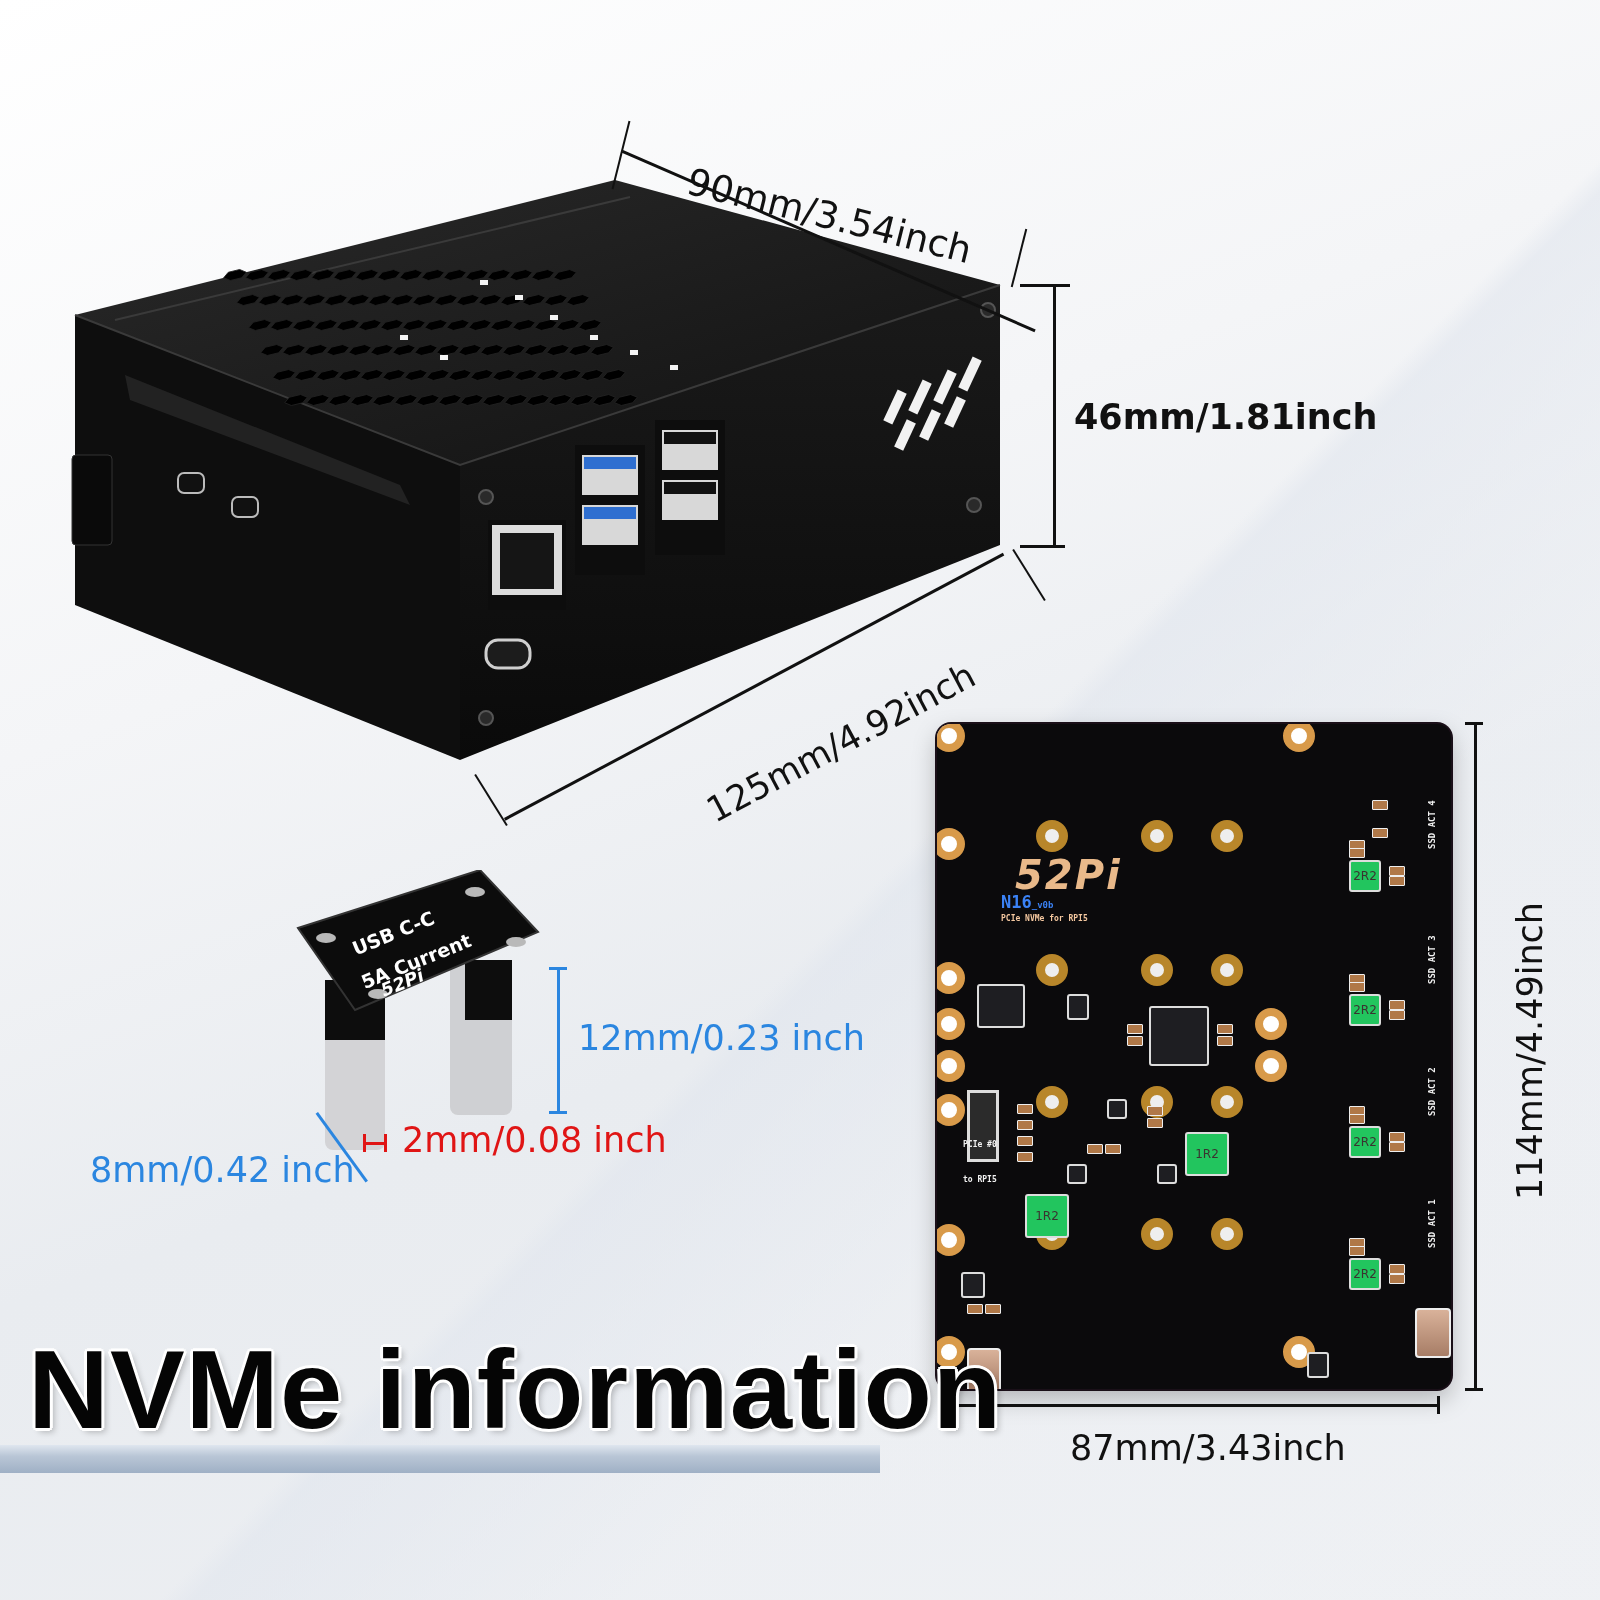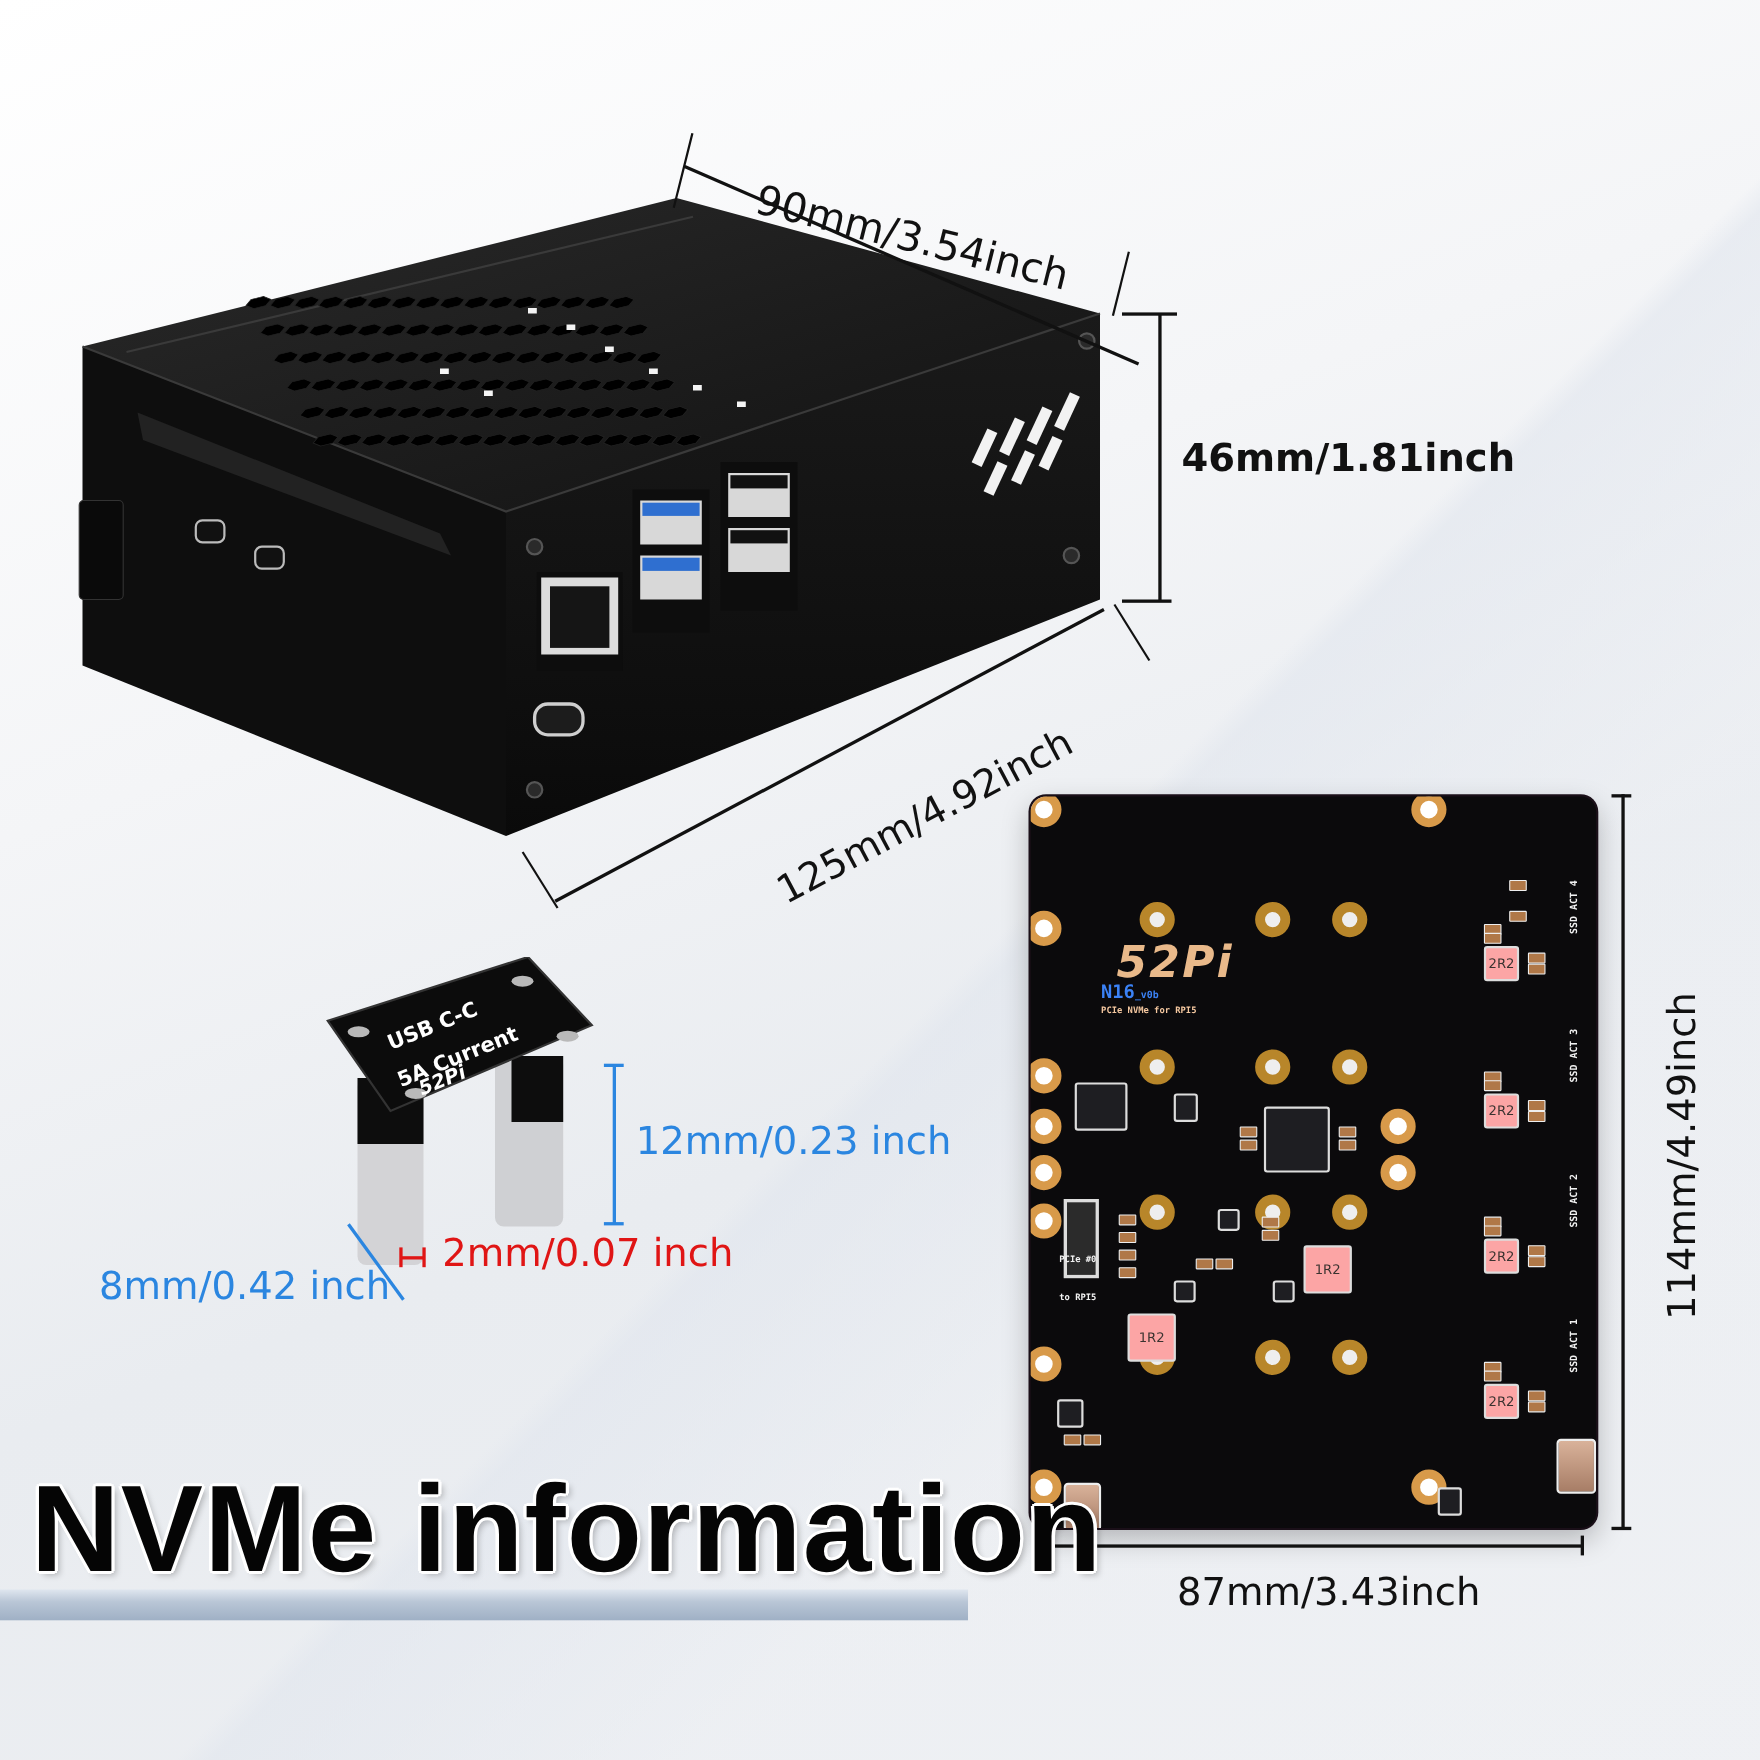--- a/index.html
+++ b/index.html
@@ -36,21 +36,21 @@
     position:absolute; width:32px; height:32px; border-radius:50%;
     background:#eee; border:9px solid #b8862a; box-sizing:border-box;
   }
   .pcb-brand {
     position:absolute; font-family:"DejaVu Sans", sans-serif; font-weight:bold; font-style:italic;
     color:#e9b98a; font-size:40px; letter-spacing:2px;
   }
   .pcb-silk { position:absolute; color:#f2f2f2; font-family:"DejaVu Sans Mono", monospace; font-weight:bold; }
   .chip { position:absolute; background:#1e1e22; border:2px solid #ddd; border-radius:3px; }
   .inductor {
-    position:absolute; background:#fca5a5; border:2px solid #ddd; border-radius:3px;
+    position:absolute; background:#22c55e; border:2px solid #ddd; border-radius:3px;
     color:#3a3330; font-size:12px; font-family:"DejaVu Sans", sans-serif; display:flex; align-items:center; justify-content:center;
   }
   .smd { position:absolute; width:14px; height:8px; border:1.5px solid #eee; background:#b07848; border-radius:1px; }
   .usbc-port {
     position:absolute; background:linear-gradient(180deg,#d9b29a,#a77d66); border:2px solid #eee; border-radius:4px;
   }
   .side-label {
     position:absolute; color:#f2f2f2; font-family:"DejaVu Sans Mono", monospace; font-weight:bold;
     font-size:9px; transform-origin:left top; transform:rotate(-90deg); white-space:nowrap;
   }
@@ -220,21 +220,21 @@
 <div class="abs" style="left:549px; top:967px; width:18px; height:3px; background:#2b86e0;"></div>
 <div class="abs" style="left:549px; top:1111px; width:18px; height:3px; background:#2b86e0;"></div>
 <div class="dim-text" style="left:578px; top:1018px; font-size:35px; color:#2b86e0;">12mm/0.23 inch</div>
 
 <div class="abs" style="left:318px; top:1112px; width:85px; height:3px; background:#2b86e0; transform-origin:0 0; transform:rotate(54deg);"></div>
 <div class="dim-text" style="left:90px; top:1150px; font-size:35px; color:#2b86e0;">8mm/0.42 inch</div>
 
 <div class="abs" style="left:364px; top:1142px; width:22px; height:3px; background:#e01515;"></div>
 <div class="abs" style="left:363px; top:1134px; width:3px; height:18px; background:#e01515;"></div>
 <div class="abs" style="left:384px; top:1134px; width:3px; height:18px; background:#e01515;"></div>
-<div class="dim-text" style="left:402px; top:1120px; font-size:35px; color:#e01515;">2mm/0.07 inch</div>
+<div class="dim-text" style="left:402px; top:1120px; font-size:35px; color:#e01515;">2mm/0.08 inch</div>
 
 <div class="pcb">
 
   <div class="hole" style="left:-4px; top:-4px;"></div>
   <div class="hole" style="left:346px; top:-4px;"></div>
   <div class="hole" style="left:-4px; top:104px;"></div>
   <div class="hole" style="left:-4px; top:238px;"></div>
   <div class="hole" style="left:-4px; top:284px;"></div>
   <div class="hole" style="left:-4px; top:326px;"></div>
   <div class="hole" style="left:-4px; top:370px;"></div>

